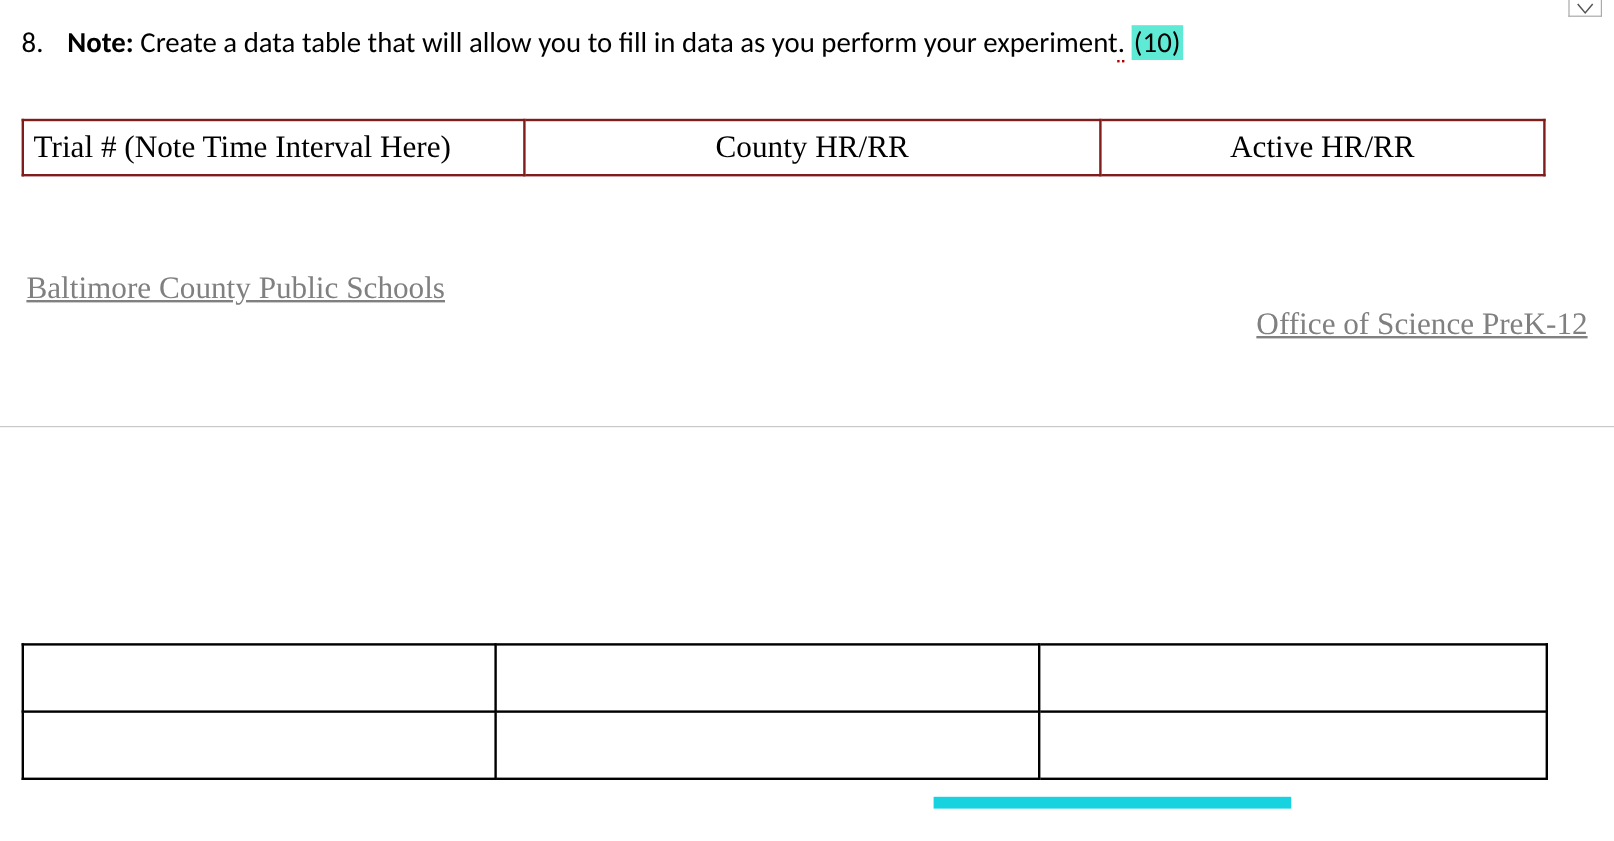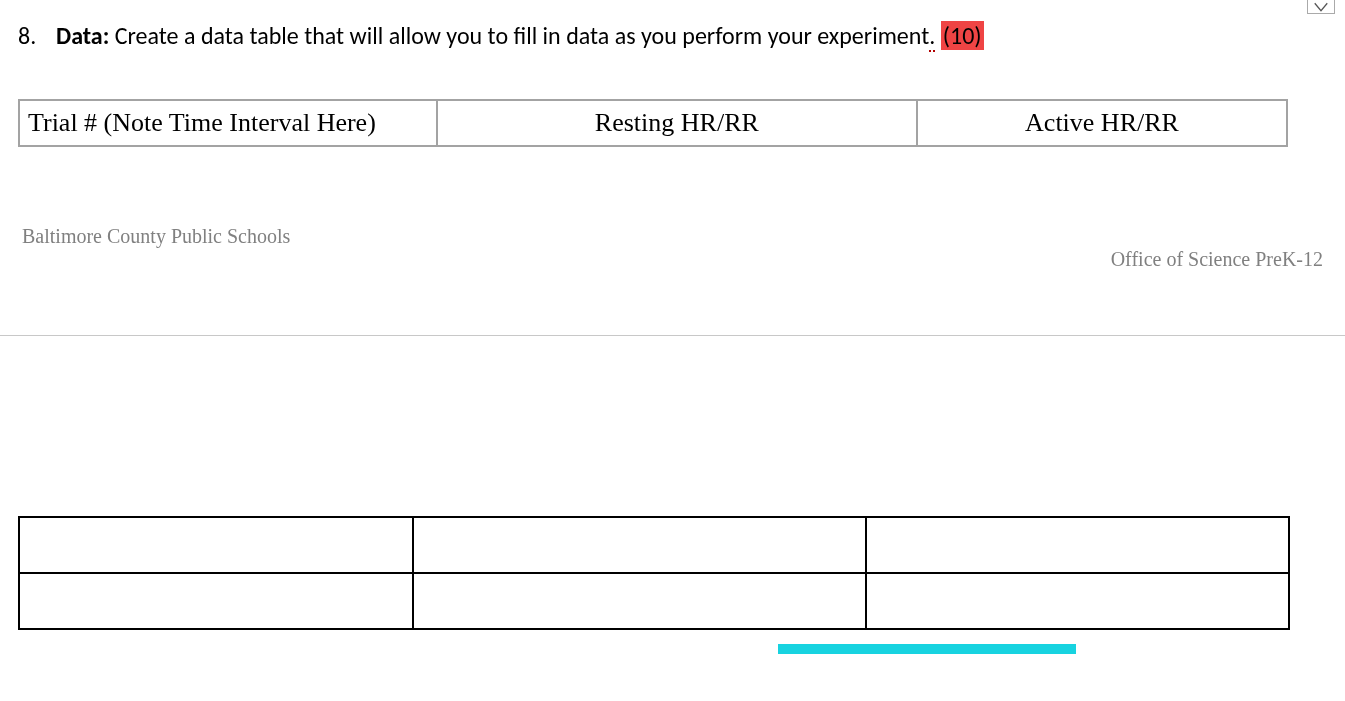--- a/index.html
+++ b/index.html
@@ -33,21 +33,21 @@
       flex: 1 1 auto;
     }
     .bold {
       font-weight: 700;
     }
     .dotted-underline {
       border-bottom: 2px dotted #b00000;
       padding-bottom: 0;
     }
     .highlight-green {
-      background: #ef4444;
+      background: #5eead4;
       color: #000;
       padding: 0 2px;
       font-weight: 400;
     }
     .icon-corner {
       position: absolute;
       right: 10px;
       top: 0;
       width: 28px;
       height: 14px;
@@ -63,44 +63,45 @@
     }
 
     table.data-table {
       border-collapse: collapse;
       width: 1270px;
       margin-top: 48px;
       table-layout: fixed;
       font-family: "Times New Roman", Times, serif;
     }
     table.data-table td {
-      border: 2px solid #a3a3a3;
+      border: 2px solid #7f1d1d;
       height: 46px;
       font-size: 26px;
       text-align: center;
       padding: 4px 8px;
       vertical-align: middle;
     }
     table.data-table td:first-child {
       width: 394px;
       text-align: left;
     }
     table.data-table td:nth-child(2) {
       width: 453px;
     }
     table.data-table td:nth-child(3) {
       width: 349px;
     }
 
     .footer {
       margin-top: 78px;
-      font-size: 20px;
+      font-size: 26px;
       color: #808080;
       font-family: "Times New Roman", Times, serif;
       padding: 0 4px 40px 4px;
+      text-decoration: underline;
     }
     .footer-line {
       display: flex;
       align-items: flex-end;
       justify-content: flex-start;
       flex-direction: column;
     }
     .footer-left {
       flex: 0 0 auto;
     }
@@ -169,33 +170,33 @@
 <div class="page">
   <div class="icon-corner">
     <svg viewBox="0 0 24 16">
       <polyline points="2,2 12,14 22,2" fill="none" stroke="#555" stroke-width="2"></polyline>
     </svg>
   </div>
 
   <div class="item-row">
     <div class="item-number">8.</div>
     <div class="item-text">
-      <span class="bold">Data:</span>
+      <span class="bold">Note:</span>
       <span> </span>
       <span>Create a data table that will allow you to fill in data as you perform your experiment</span><span class="dotted-underline">.</span>
       <span>  </span>
       <span class="highlight-green">(10)</span>
     </div>
   </div>
 
   <table class="data-table">
     <tbody>
         <tr>
       <td>Trial # (Note Time Interval Here)</td>
-      <td>Resting HR/RR</td>
+      <td>County HR/RR</td>
       <td>Active HR/RR</td>
     </tr>
   </tbody>
     </table>
 
   <div class="footer">
     <div class="footer-left">Baltimore County Public Schools</div>
     <div class="footer-line">
       <span class="footer-left">Office of Science PreK-12</span>
       <span class="tab-underline double-line"></span>

